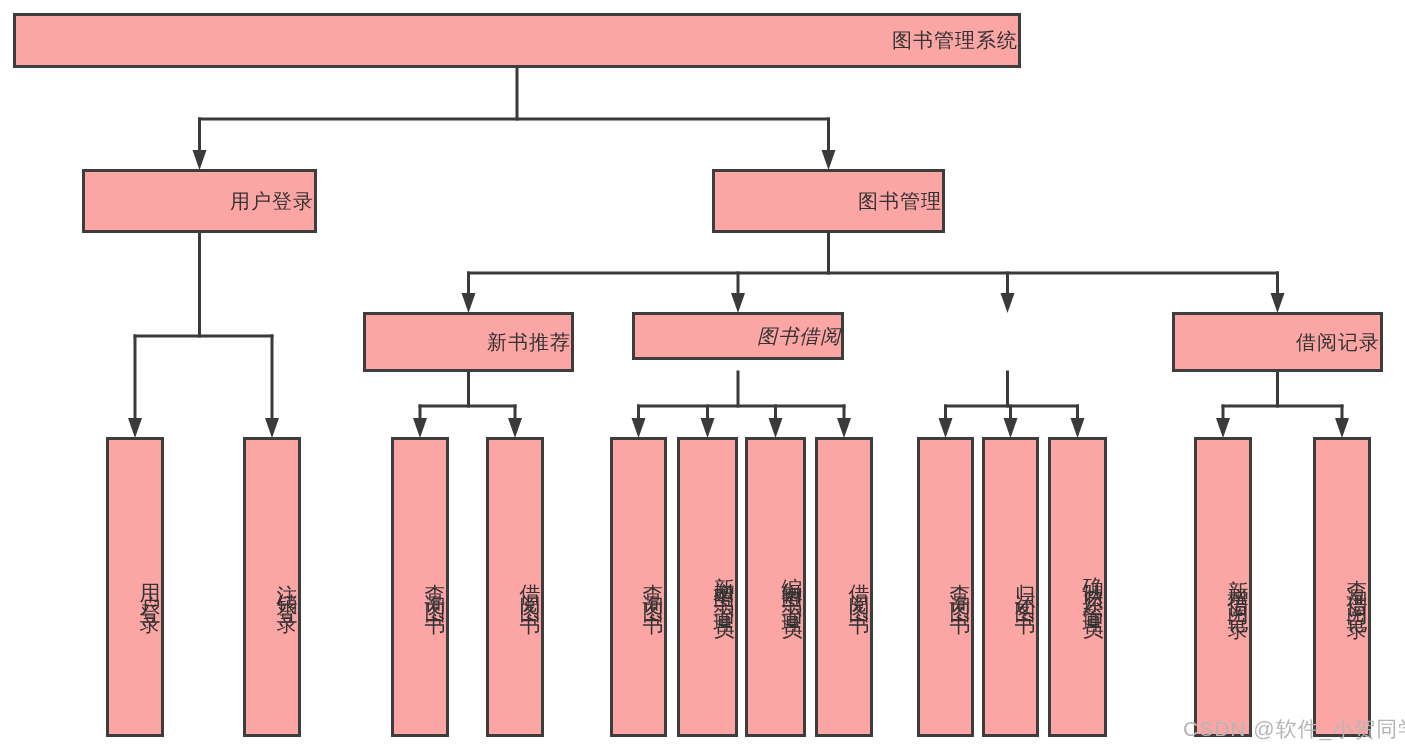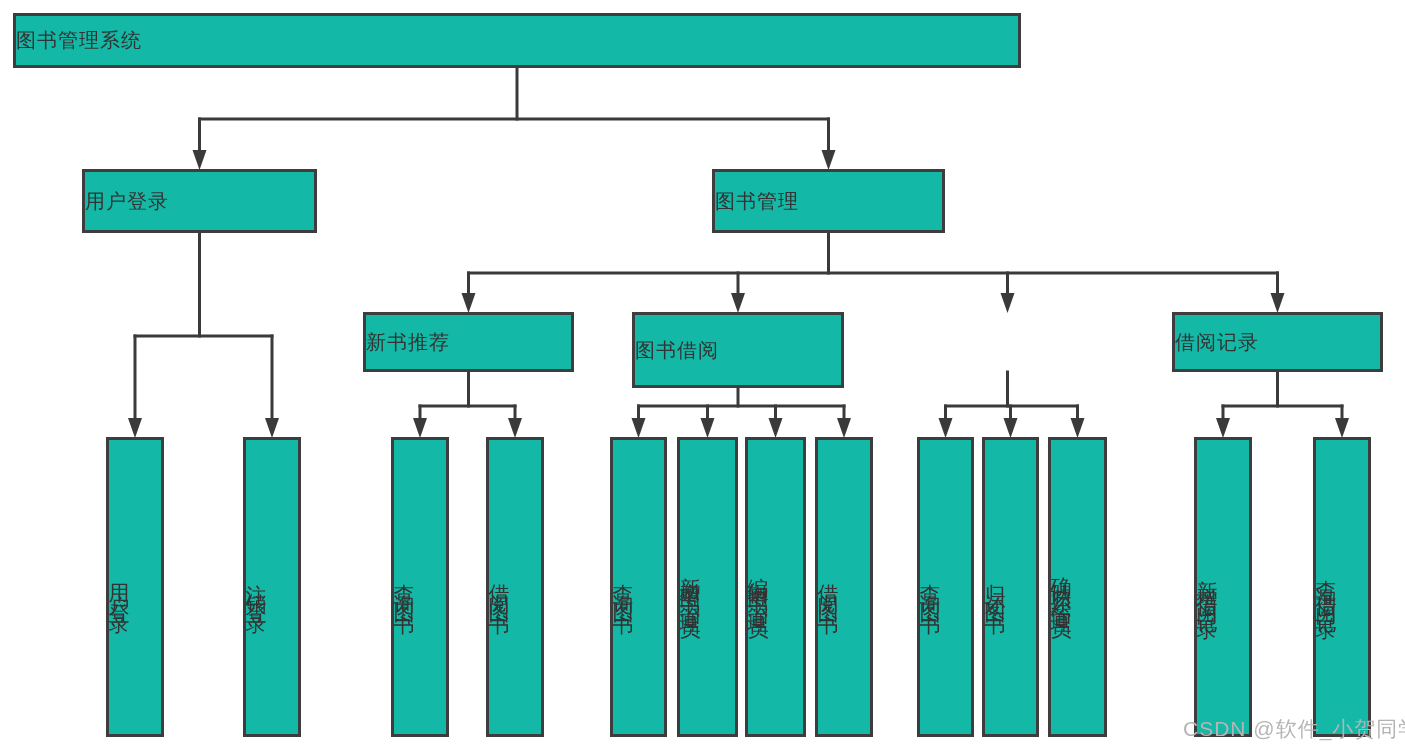--- a/index.html
+++ b/index.html
@@ -19,24 +19,24 @@
     position: absolute;
     left: 0; top: 0;
     width: 1405px;
     height: 747px;
     z-index: 0;
   }
   .node {
     position: absolute;
     box-sizing: border-box;
     border: 3px solid var(--box-border, #3d3d3d);
-    background: #14b8a6;
+    background: #fca5a5;
     display: flex;
     align-items: center;
-    justify-content: flex-start;
+    justify-content: flex-end;
     color: var(--text, #333333);
     z-index: 1;
   }
   .hbox { font-size: 20px; letter-spacing: 1px; }
   .vbox .vtext {
     writing-mode: vertical-rl;
     font-size: 21px;
     letter-spacing: 10px;
     line-height: 1;
     color: var(--text, #333333);
@@ -120,21 +120,21 @@
   <div class="node hbox" style="left:82px; top:169px; width:235px; height:64px;">
     <span>用户登录</span>
   </div>
   <div class="node hbox" style="left:712px; top:169px; width:233px; height:64px;">
     <span>图书管理</span>
   </div>
 
   <div class="node hbox" style="left:363px; top:312px; width:211px; height:60px;">
     <span>新书推荐</span>
   </div>
-  <div class="node hbox" style="left:632px; top:312px; width:212px; height:76px;">
+  <div class="node hbox" style="left:632px; top:312px; width:212px; height:48px;font-style:italic;">
     <span>图书借阅</span>
   </div>
   <div class="node hbox" style="left:1172px; top:312px; width:211px; height:60px;">
     <span>借阅记录</span>
   </div>
 
   <div class="node vbox" style="left:106px; top:437px; width:58px; height:300px;">
     <span class="vtext">用户登录</span>
   </div>
   <div class="node vbox" style="left:243px; top:437px; width:58px; height:300px;">

